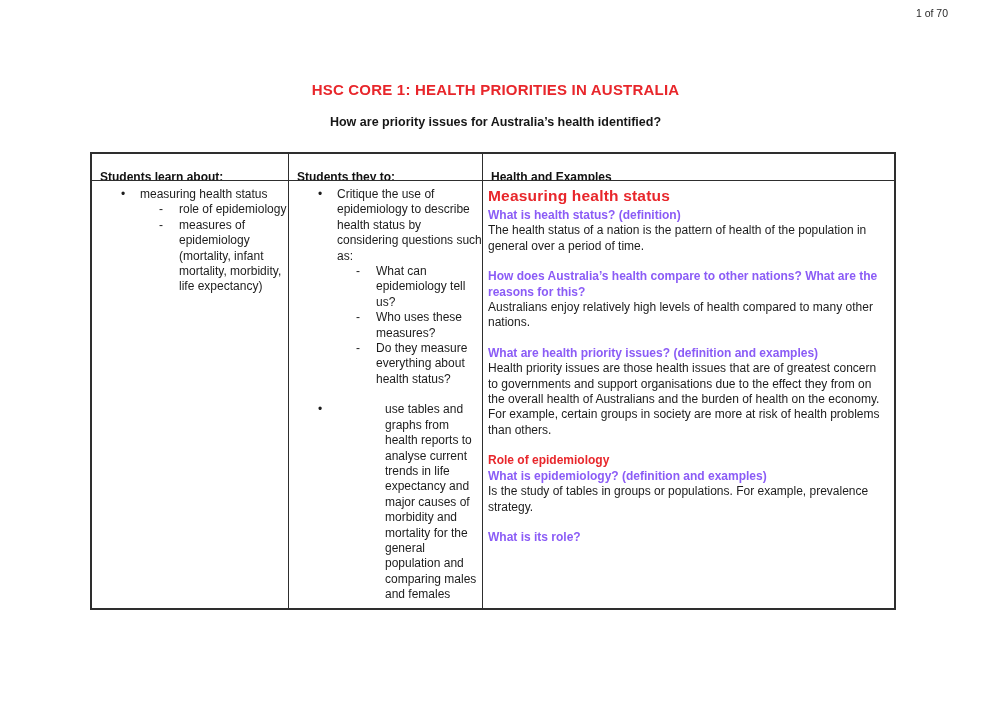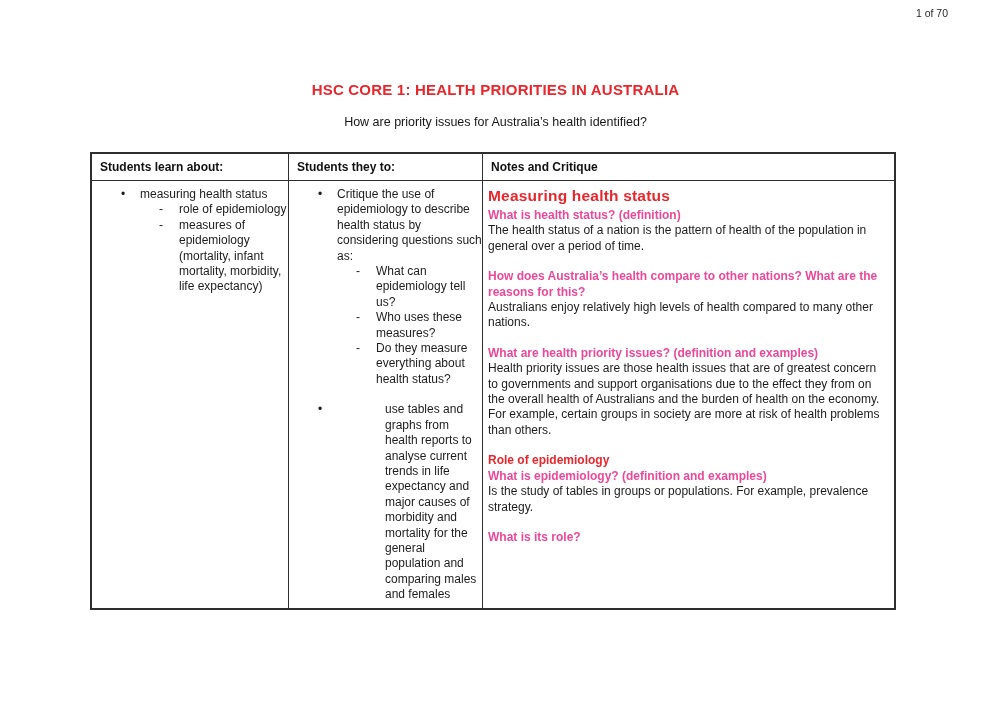--- a/index.html
+++ b/index.html
@@ -14,34 +14,34 @@
     position:absolute; top:7px; right:43px;
     font-size:10.5px; color:#2a2a2a;
   }
   .doc-title {
     position:absolute; top:81px; left:0; right:0;
     text-align:center; font-size:15px; font-weight:bold;
     color:#e8262b; letter-spacing:0.2px;
   }
   .doc-subtitle {
     position:absolute; top:115px; left:0; right:0;
-    text-align:center; font-size:12.5px; font-weight:normal; color:#161616;
+    text-align:center; font-size:12.5px; font-weight:bold; color:#161616;
   }
   .syllabus-table {
     position:absolute; left:90px; top:152px; width:806px; height:458px;
     border:2px solid #2e2e2e;
     display:grid;
     grid-template-columns:197px 194px 1fr;
     grid-template-rows:27px 1fr;
   }
   .cell { border-right:1px solid #2e2e2e; border-bottom:1px solid #2e2e2e; overflow:hidden; }
   .cell.last-col { border-right:none; }
   .cell.body-row { border-bottom:none; }
   .th {
-    font-size:12px; font-weight:bold; padding:6px 8px 0 8px; color:#111;
+    font-size:12px; font-weight:bold; padding:16px 8px 0 8px; color:#111;
   }
   .td { padding-top:6px; font-size:12px; line-height:15.4px; }
   .td.notes { padding:5px 10px 0 5px; }
 
   
   .li { display:flex; align-items:flex-start; }
   .li .mk { flex:none; color:#1c1c1c; }
   .li.l1 { margin-left:29px; }
   .li.l1 .mk { width:19px; }
   .li.l1 .mk::before { content:"\2022"; }
@@ -53,37 +53,37 @@
 
   
   .notes-block { margin:0; }
   .notes-heading-lg {
     color:#e8262b; font-weight:bold; font-size:15.5px; line-height:19px;
     margin-bottom:3px; letter-spacing:0.2px;
   }
   .notes-heading-sm {
     color:#e8262b; font-weight:bold; font-size:12px; line-height:15.4px;
   }
-  .notes-q { font-weight:bold; color:#ec4899; }
+  .notes-q { font-weight:bold; color:#8b5cf6; }
   .notes-a { font-weight:normal; }
   .gap-after { margin-bottom:15px; }
 </style>
 </head>
 <body>
 
 <div class="page-indicator">1 of 70</div>
 
 <div class="doc-title">HSC CORE 1: HEALTH PRIORITIES IN AUSTRALIA</div>
 <div class="doc-subtitle">How are priority issues for Australia’s health identified?</div>
 
 <div class="syllabus-table">
 
   <div class="cell th">Students learn about:</div>
   <div class="cell th">Students they to:</div>
-  <div class="cell th last-col">Notes and Critique</div>
+  <div class="cell th last-col">Health and Examples</div>
 
   <div class="cell td body-row">
     <div class="li l1">
       <span class="mk"></span>
       <span class="li-text">measuring health status</span>
     </div>
     <div class="li l2">
       <span class="mk"></span>
       <span class="li-text">role of epidemiology</span>
     </div>

